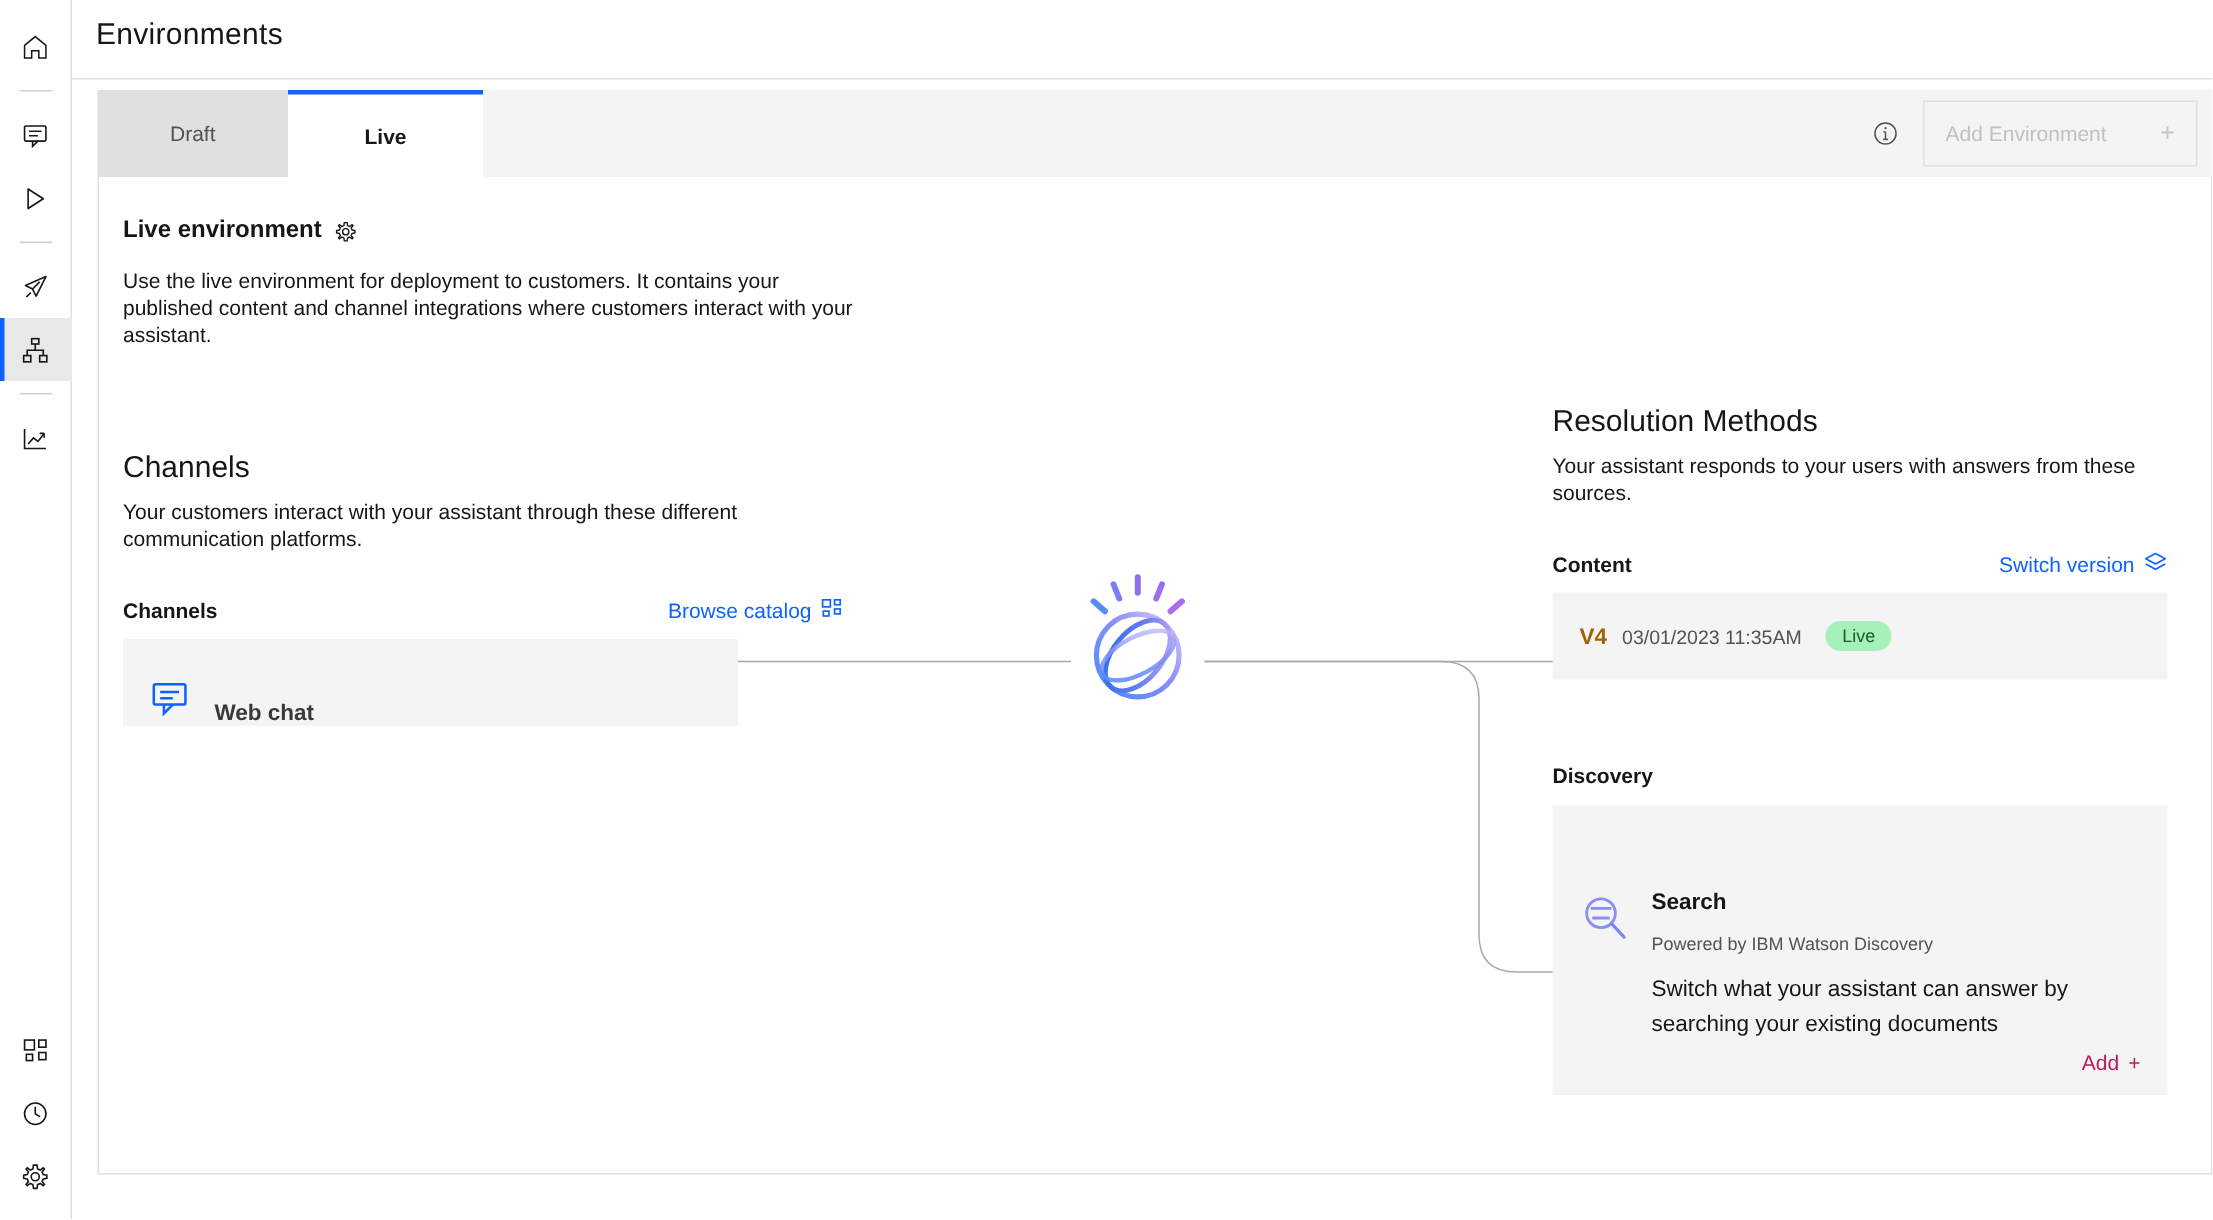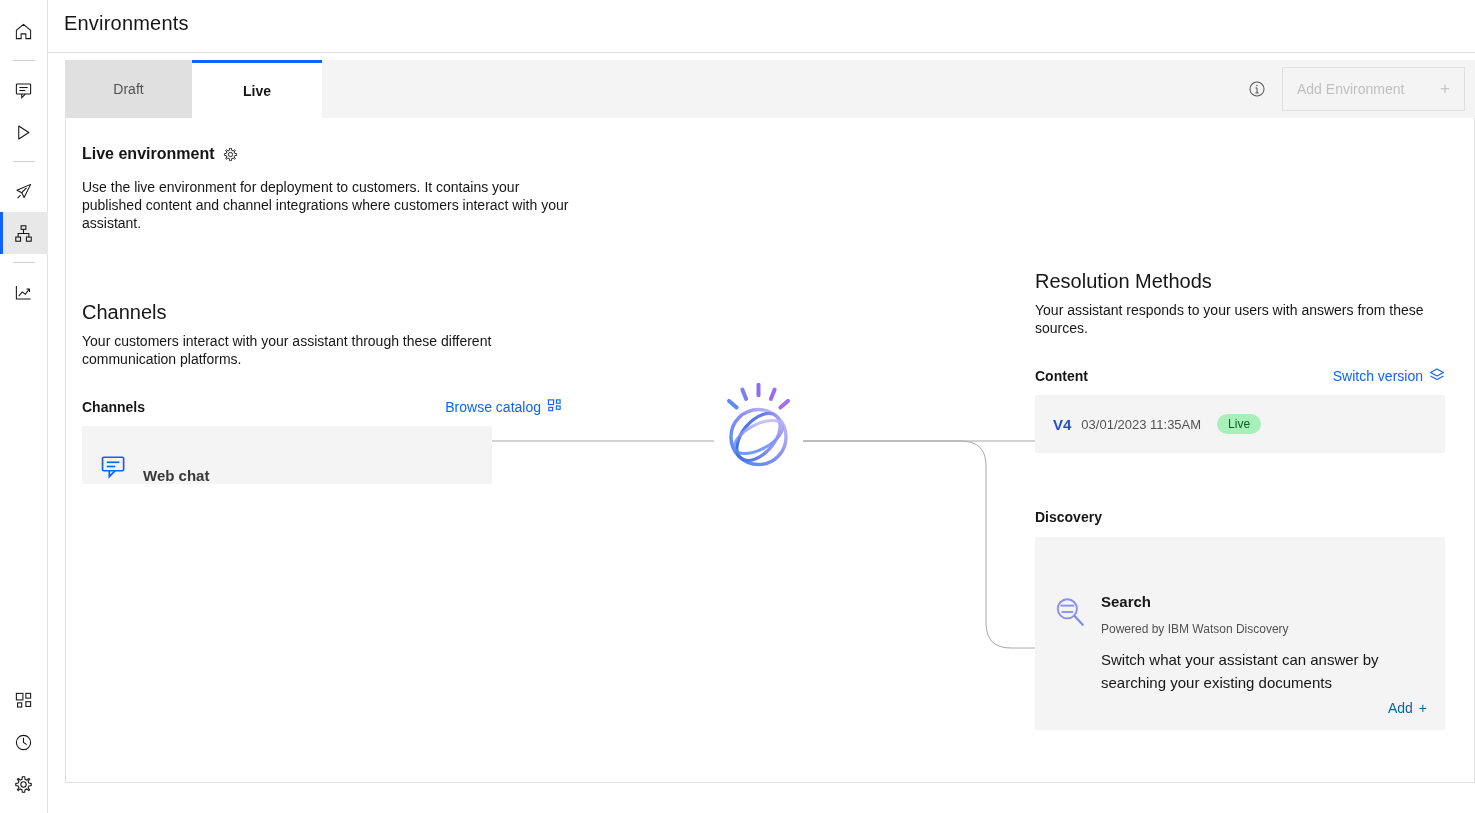--- a/index.html
+++ b/index.html
@@ -103,42 +103,42 @@
     cursor:pointer;
   }
   .tile-chan { width: 410px; }
   .tile-label { font-size: 15px; font-weight: 700; color:#393939; }
 
   
   .ver-row {
     margin-top: 10px; height: 58px; background:#f4f4f4; width: 410px;
     display:flex; align-items:center; gap: 10px; padding: 0 18px;
   }
-  .ver-num { font-size: 15px; font-weight: 700; color:#1d4ed8; }
+  .ver-num { font-size: 15px; font-weight: 700; color:#a16207; }
   .ver-date { font-size: 13px; color: #525252; }
   .badge {
     background:#a7f0ba; color:#0e6027; font-size: 12px;
     border-radius: 11px; padding: 3px 11px; margin-left: 6px;
   }
 
   
   .ext-label { margin-top: 56px; font-size:14px; font-weight:700; color:#161616; }
   .ext-card {
     margin-top: 12px; width: 410px; height: 193px; background:#f4f4f4;
     position: relative; padding: 20px 18px 0 18px;
   }
   .ext-head { display:flex; gap: 14px; margin-top: 36px; }
   .ext-icon { flex: 0 0 auto; margin-top: 2px; }
   .ext-body { flex: 1; }
   .ext-title { font-size: 15px; font-weight: 700; color:#161616; }
   .ext-sub { font-size: 12px; color:#525252; margin-top: 12px; }
   .ext-desc { font-size: 15px; line-height: 23px; color:#161616; margin-top: 12px; width: 320px;}
   .ext-add {
     position:absolute; right: 18px; bottom: 14px;
-    font-size: 14px; color:#0369a1; cursor:pointer; display:flex; align-items:center; gap:6px;
+    font-size: 14px; color:#be185d; cursor:pointer; display:flex; align-items:center; gap:6px;
   }
 
   
   .connector { position:absolute; left:0; top:0; width: 1410px; height: 665px; pointer-events:none; }
   .watson-logo { position:absolute; left: 645px; top: 262px; width: 95px; height: 95px; }
 </style>
 </head>
 <body>
 
 <div class="app">

